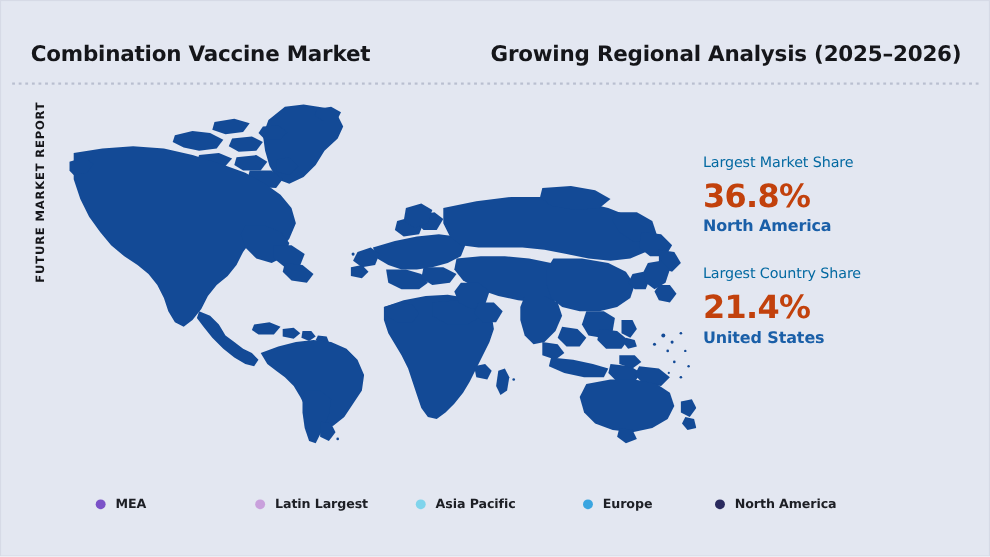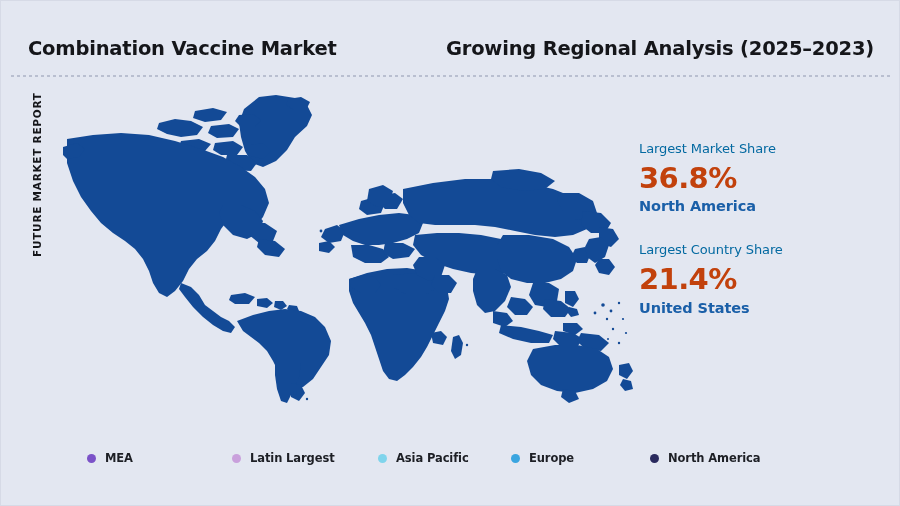--- a/index.html
+++ b/index.html
@@ -136,21 +136,21 @@
     letter-spacing: -0.1px;
   }
 </style>
 </head>
 <body>
 
 <div id="page" style="background: rgb(227, 231, 241);">
 
   <div id="header">
     <div class="hdr-title" id="hdr-left">Combination Vaccine Market</div>
-    <div class="hdr-title" id="hdr-right">Growing Regional Analysis (2025–2023)</div>
+    <div class="hdr-title" id="hdr-right">Growing Regional Analysis (2025–2026)</div>
     <div id="hdr-divider"></div>
   </div>
 
   <div id="brand-vertical">FUTURE MARKET REPORT</div>
 
   <div id="map-wrap">
     <svg viewBox="0 0 570 312" xmlns="http://www.w3.org/2000/svg" aria-hidden="true">
       <g fill="#134a96">
 
         <path d="M196 4 L213 2 L232 5 L244 12 L249 22 L244 33 L232 44 L224 57 L213 68 L200 74 L189 70 L182 58 L178 44 L176 30 L181 16 Z"></path>
@@ -301,21 +301,21 @@
       <span class="legend-text">MEA</span>
     </div>
     <div class="legend-item" style="left:145px;">
       <span class="legend-dot" style="background: rgb(201, 160, 220);"></span>
       <span class="legend-text">Latin Largest</span>
     </div>
     <div class="legend-item" style="left:291px;">
       <span class="legend-dot" style="background: rgb(127, 212, 236);"></span>
       <span class="legend-text">Asia Pacific</span>
     </div>
-    <div class="legend-item" style="left:424px;">
+    <div class="legend-item" style="left:443px;">
       <span class="legend-dot" style="background: rgb(58, 165, 224);"></span>
       <span class="legend-text">Europe</span>
     </div>
     <div class="legend-item" style="left:563px;">
       <span class="legend-dot" style="background: rgb(42, 42, 94);"></span>
       <span class="legend-text">North America</span>
     </div>
   </div>
 
 </div>

